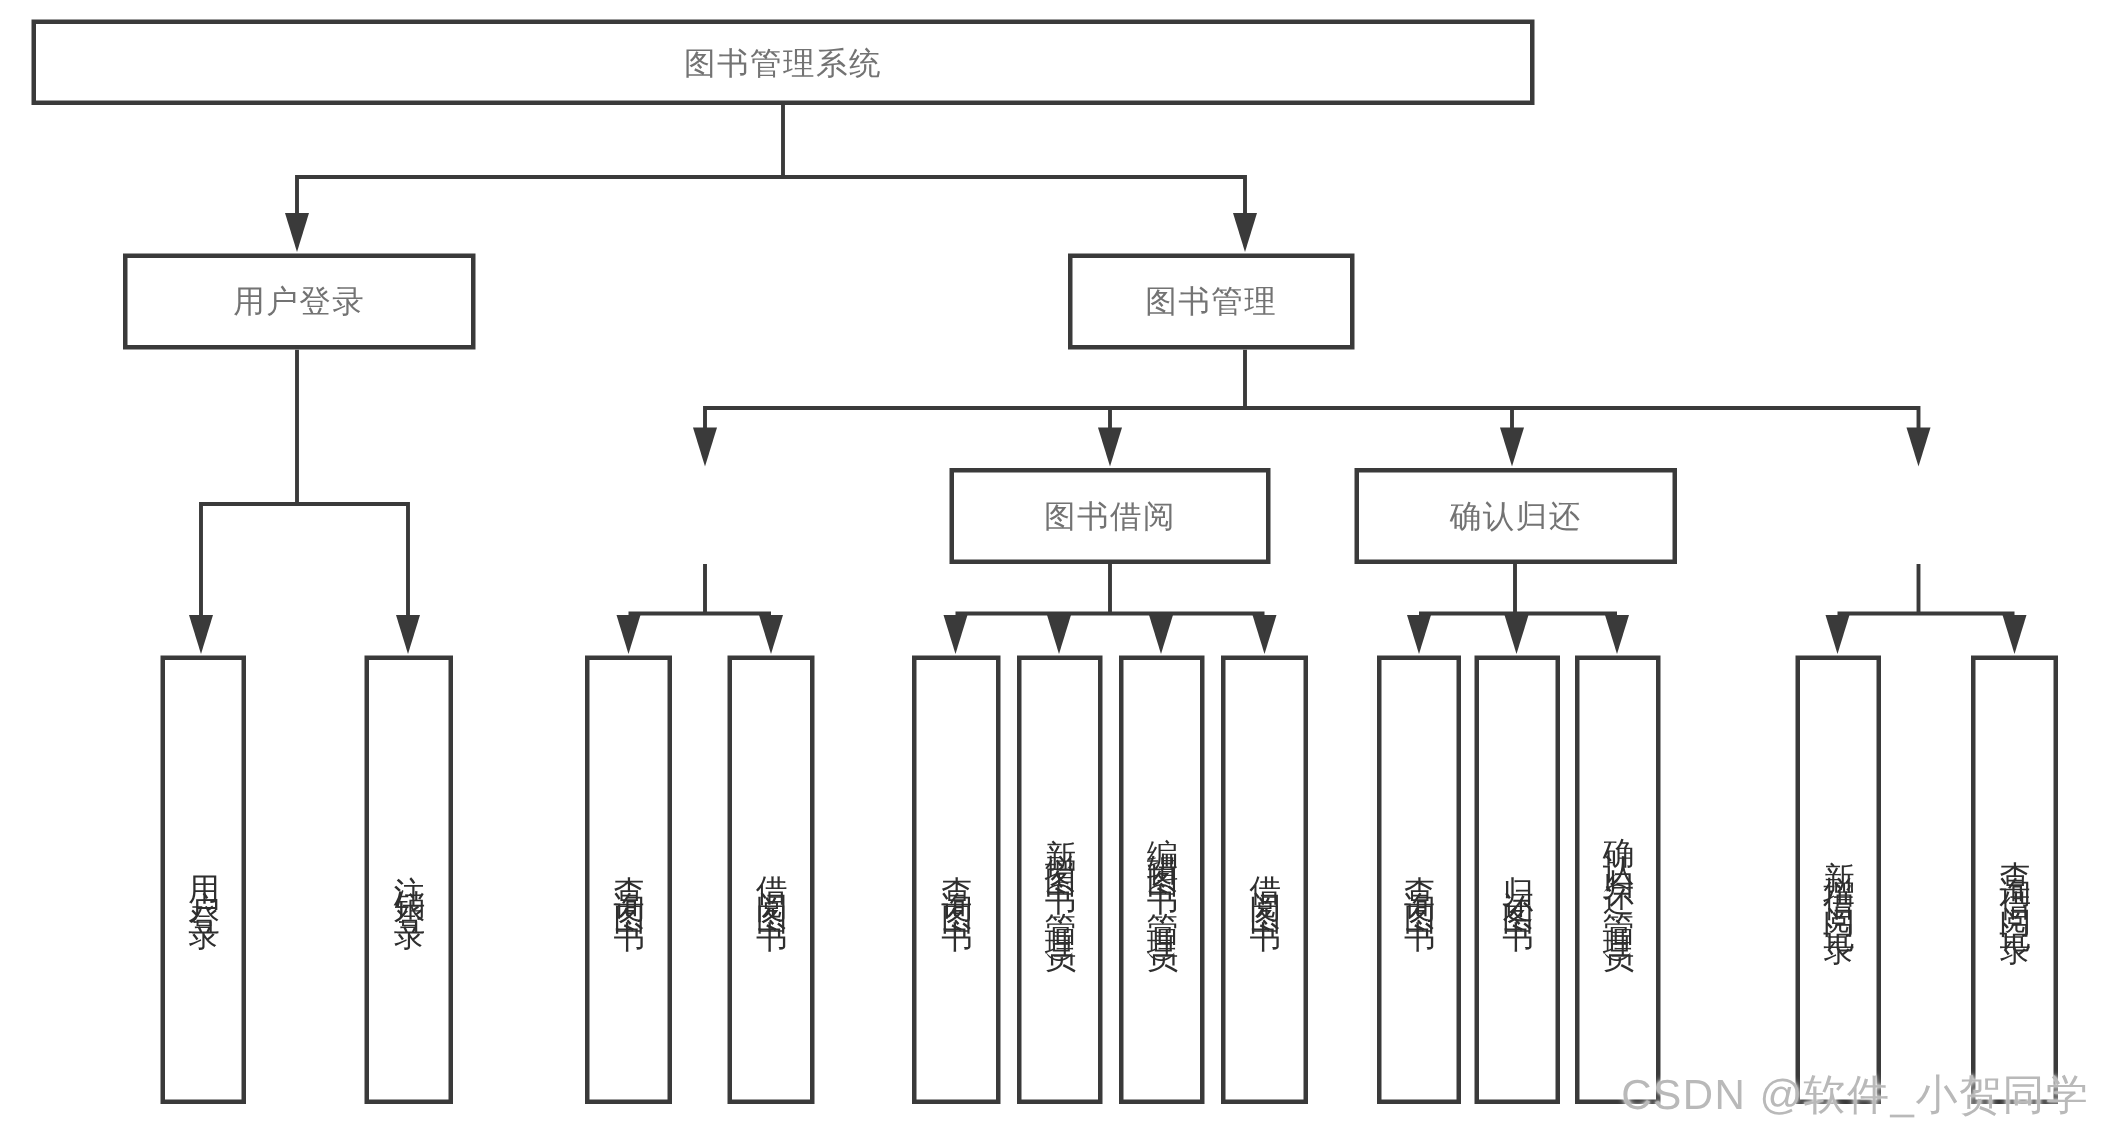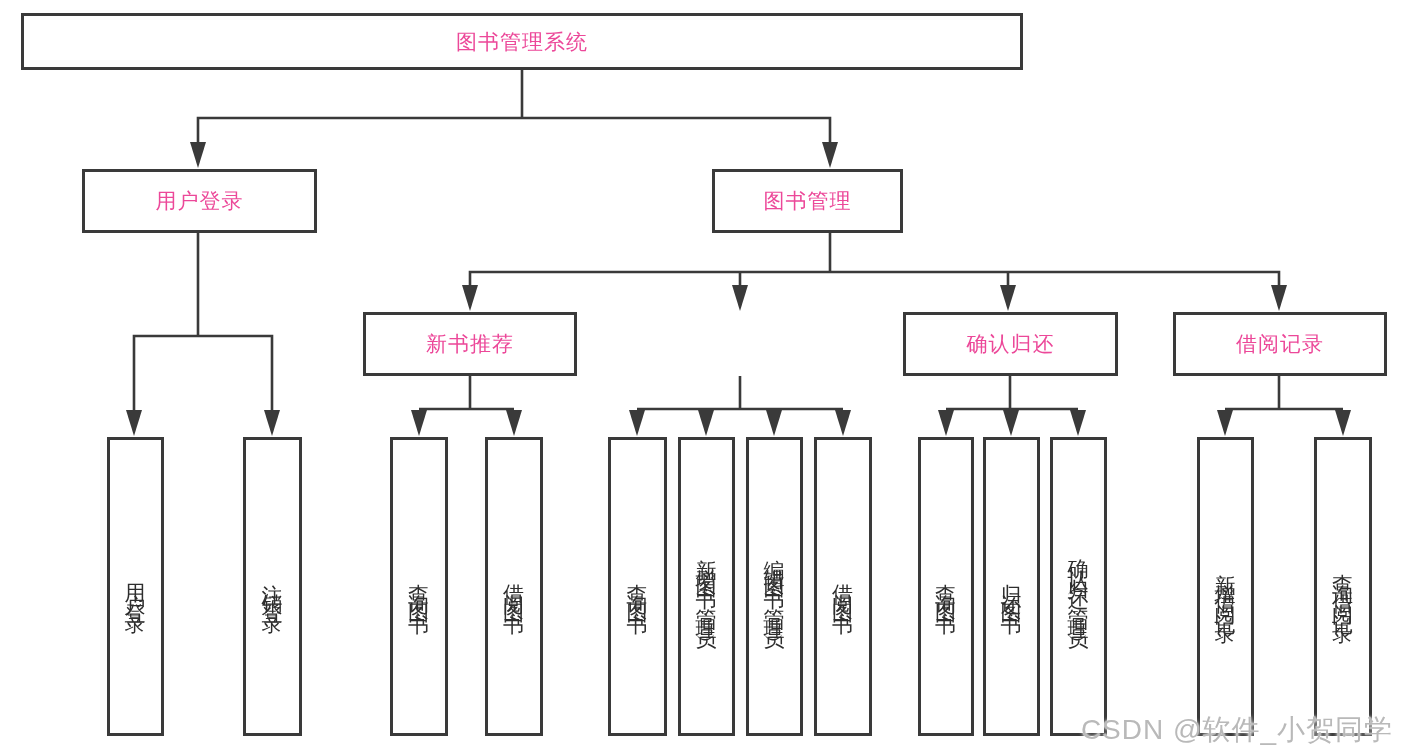--- a/index.html
+++ b/index.html
@@ -35,21 +35,21 @@
     position: absolute;
     box-sizing: border-box;
     border: 3px solid #3a3a3a;
     background: #ffffff;
     display: flex;
     align-items: center;
     justify-content: center;
   }
   .hbox .lbl {
     font-size: 21px;
-    color: #ec4899;
+    color: #737373;
     letter-spacing: 1px;
     white-space: nowrap;
   }
   .vbox .vlbl {
     writing-mode: vertical-rl;
     text-orientation: mixed;
     font-size: 21px;
     letter-spacing: 10px;
     color: #2e2e2e;
     line-height: 1;
@@ -120,28 +120,25 @@
     <span class="lbl">图书管理系统</span>
   </div>
 
   <div class="hbox" style="left:82px; top:169px; width:235px; height:64px">
     <span class="lbl">用户登录</span>
   </div>
   <div class="hbox" style="left:712px; top:169px; width:191px; height:64px">
     <span class="lbl">图书管理</span>
   </div>
 
-  <div class="hbox" style="left:363px; top:312px; width:214px; height:64px">
-    <span class="lbl">新书推荐</span>
+  <div class="hbox" style="left:633px; top:312px; width:214px; height:64px">
+    <span class="lbl">图书借阅</span>
   </div>
   <div class="hbox" style="left:903px; top:312px; width:215px; height:64px">
     <span class="lbl">确认归还</span>
-  </div>
-  <div class="hbox" style="left:1173px; top:312px; width:214px; height:64px">
-    <span class="lbl">借阅记录</span>
   </div>
 
   <div class="vbox" style="left:107px; top:437px; width:57px; height:299px">
     <span class="vlbl">用户登录</span>
   </div>
   <div class="vbox" style="left:243px; top:437px; width:59px; height:299px">
     <span class="vlbl">注销登录</span>
   </div>
 
   <div class="vbox" style="left:390px; top:437px; width:58px; height:299px">

